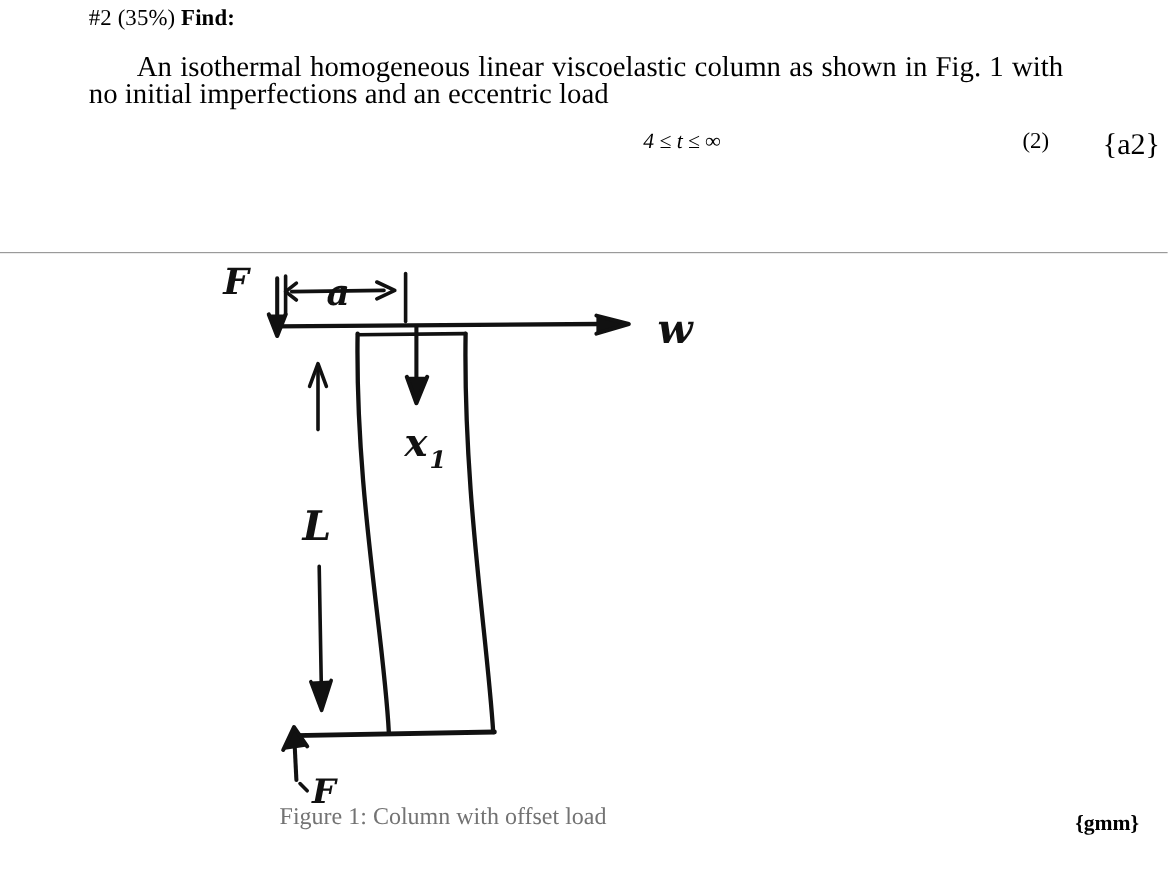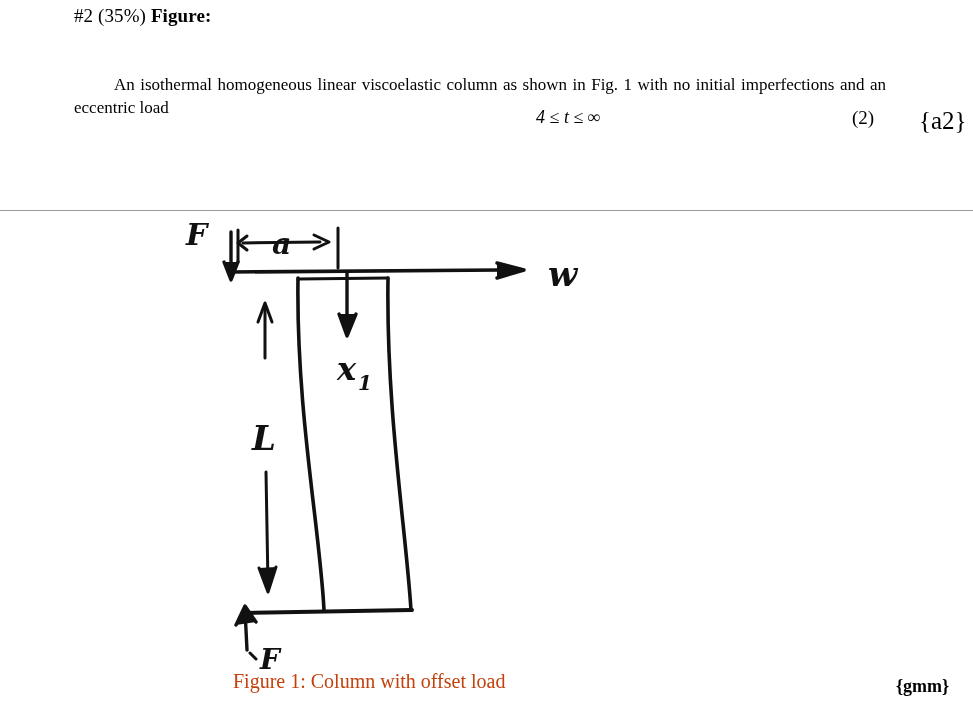--- a/index.html
+++ b/index.html
@@ -30,25 +30,24 @@
     letter-spacing: 0.1px;
     white-space: nowrap;
   }
   .problem-head .bold { font-weight: bold; }
 
   .para-given {
     position: absolute;
     left: 74px;
     top: 45px;
     width: 812px;
-    font-size: 17px;
+    font-size: 24px;
     line-height: 23px;
     text-align: justify;
     text-indent: 40px;
-    margin-top: 28px;
   }
 
   .equation-row {
     position: absolute;
     left: 74px;
     top: 105px;
     width: 870px;
     height: 28px;
   }
   .eq-main {
@@ -120,21 +119,21 @@
   .figure svg {
     position: absolute;
     left: 0;
     top: 0;
   }
   .fig-caption {
     position: absolute;
     left: 233px;
     top: 460px;
     font-size: 20px;
-    color: #c2410c;
+    color: #737373;
     white-space: nowrap;
   }
   .corner-tag {
     position: absolute;
     left: 896px;
     top: 466px;
     font-size: 18px;
     font-weight: bold;
     color: #000000;
     white-space: nowrap;
@@ -147,21 +146,21 @@
     fill: #111111;
   }
 </style>
 </head>
 <body>
 
 <div class="page">
 
   <div class="problem-head">
     <span>#2 (35%)</span>
-    <span class="bold">Figure:</span>
+    <span class="bold">Find:</span>
   </div>
 
   <div class="para-given">An isothermal homogeneous linear viscoelastic column as shown in Fig. 1 with no initial imperfections and an eccentric load</div>
 
   <div class="equation-row">
     <div class="eq-range">4 ≤ t ≤ ∞</div>
     <div class="eq-number">(2)</div>
     <div class="eq-tag">{a2}</div>
   </div>
 

